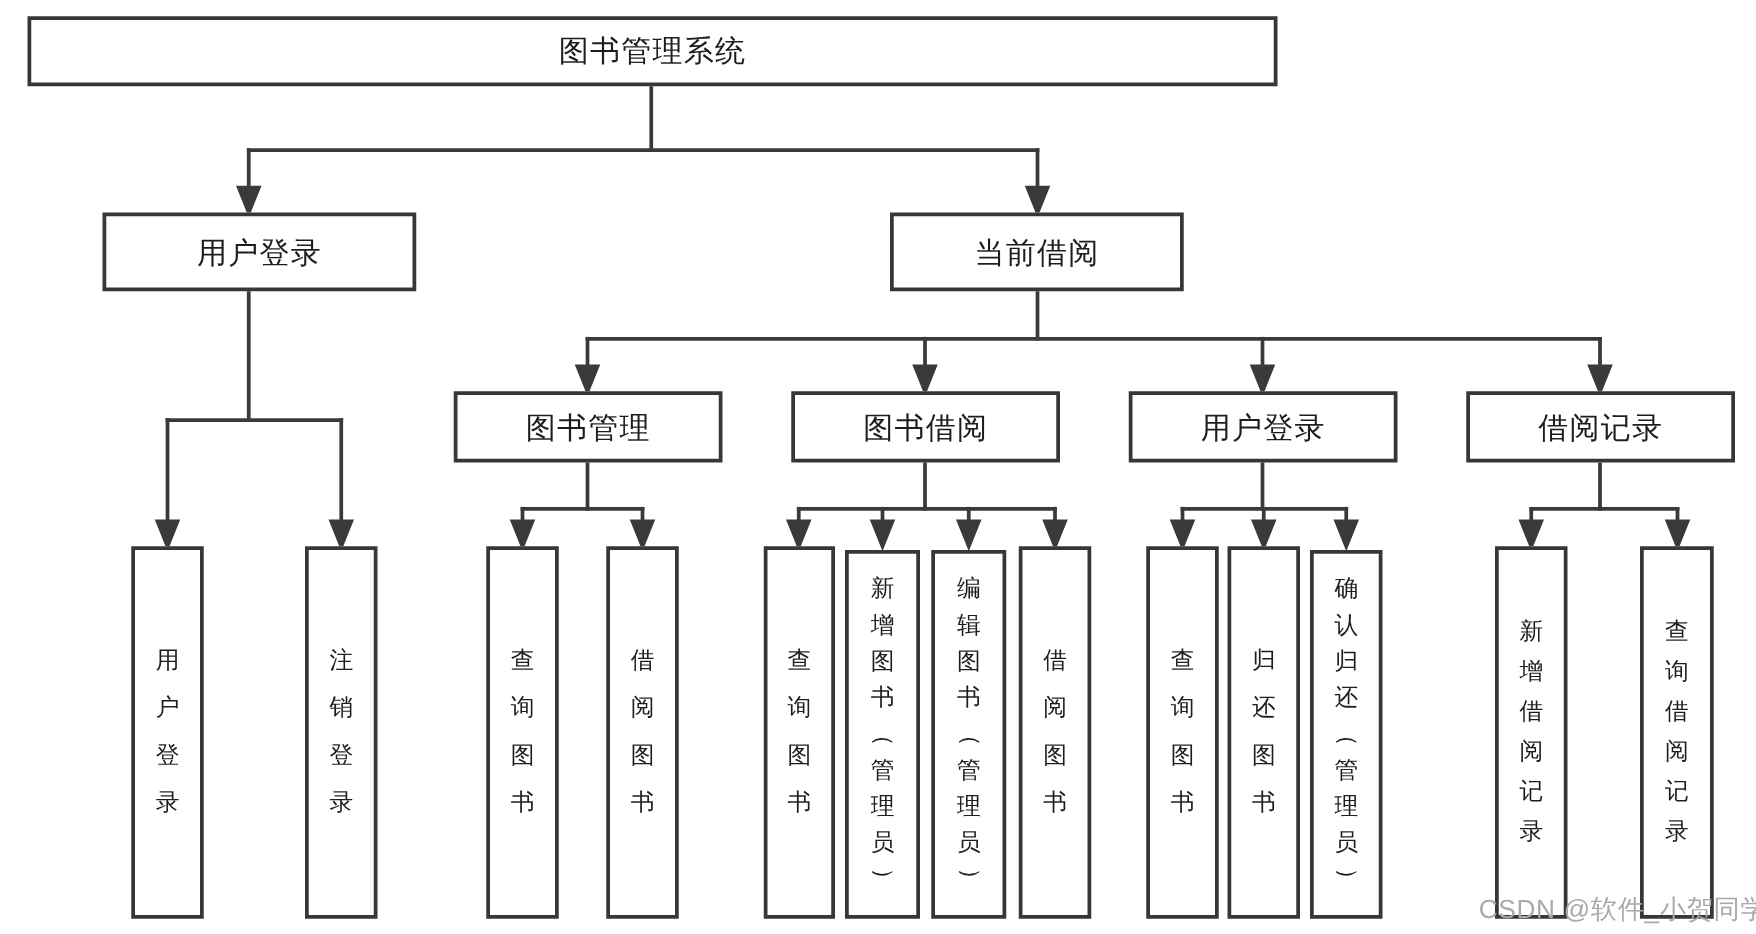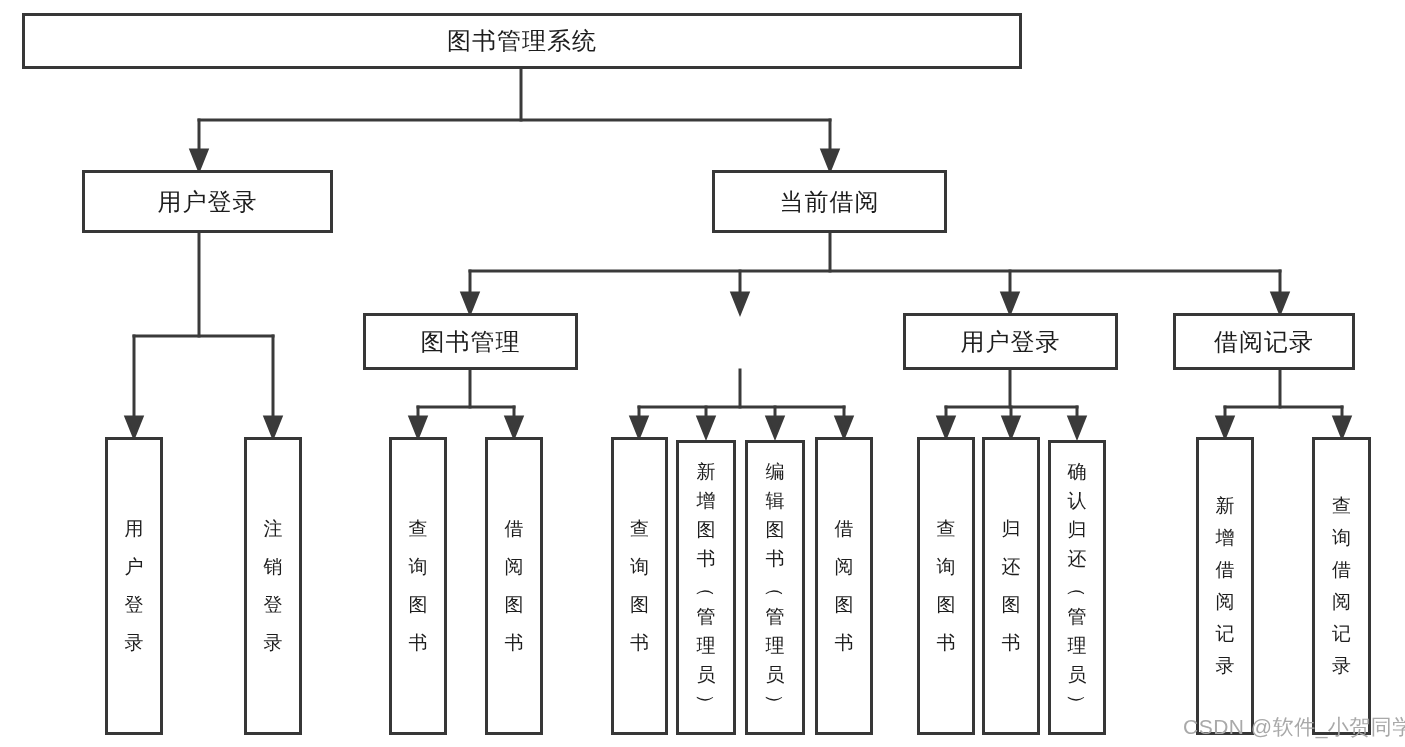--- a/index.html
+++ b/index.html
@@ -93,22 +93,23 @@
       <polygon points="1334,417 1350,417 1342,437"></polygon>
     </g>
   </svg>
 
   <div class="hbox" style="left:22px;top:13px;width:1000px;height:56px">图书管理系统</div>
 
   <div class="hbox" style="left:82px;top:170px;width:251px;height:63px">用户登录</div>
   <div class="hbox" style="left:712px;top:170px;width:235px;height:63px">当前借阅</div>
 
   <div class="hbox" style="left:363px;top:313px;width:215px;height:57px">图书管理</div>
+  <div class="hbox" style="left:633px;top:313px;width:215px;height:57px">图书借阅</div>
   <div class="hbox" style="left:903px;top:313px;width:215px;height:57px">用户登录</div>
-  <div class="hbox" style="left:1173px;top:313px;width:182px;height:57px">借阅记录</div>
+  <div class="hbox" style="left:1173px;top:313px;width:215px;height:57px">借阅记录</div>
 
   <div class="vbox sp-loose" style="left:105px;top:437px;width:58px;height:298px">
       <span>用</span>
       <span>户</span>
       <span>登</span>
       <span>录</span>
     </div>
   <div class="vbox sp-loose" style="left:244px;top:437px;width:58px;height:298px">
       <span>注</span>
       <span>销</span>

